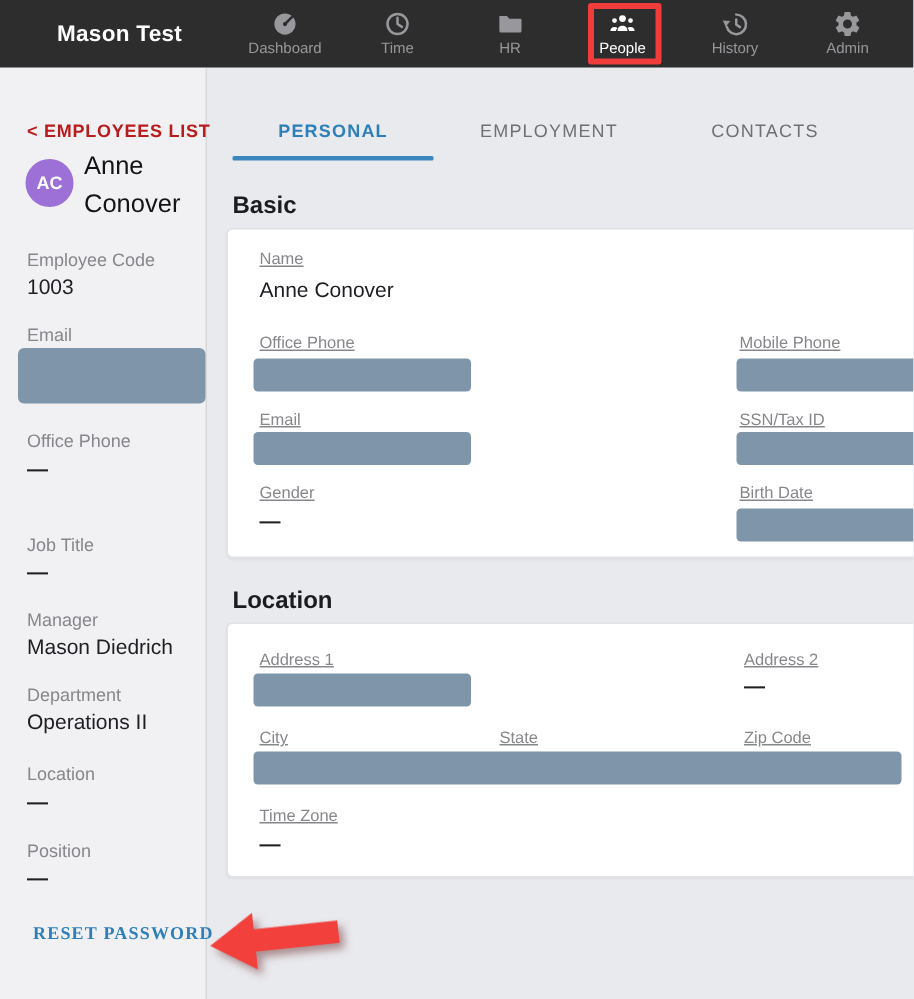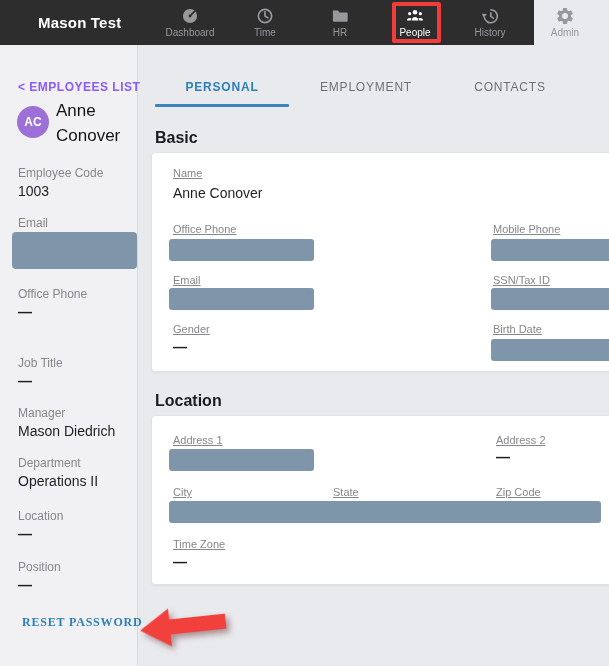--- a/index.html
+++ b/index.html
@@ -1,34 +1,34 @@
 <!DOCTYPE html>
 <html><head>
 <meta charset="utf-8">
 <style>
   * { margin:0; padding:0; box-sizing:border-box; }
   html,body { width:609px; height:666px; overflow:hidden; background:#e9eaee;
               font-family:"Liberation Sans", sans-serif; position:relative; }
 
   
-  .navbar { position:absolute; left:0; top:0; width:534px; height:45px; background:#2d2d2d; z-index:5; }
+  .navbar { position:absolute; left:0; top:0; width:609px; height:45px; background:#2d2d2d; z-index:5; }
   .app-title { position:absolute; left:38px; top:0; height:45px; line-height:45px;
                color:#ffffff; font-size:15px; font-weight:bold; letter-spacing:.2px; }
   .nav-item { position:absolute; top:0; width:70px; height:45px; text-align:center;
               color:#98989c; cursor:pointer; }
   .nav-item .nicon { display:block; margin:6px auto 0; width:20px; height:20px; }
   .nav-item .nlabel { display:block; font-size:10px; margin-top:1px; }
   .nav-item.active { color:#ffffff; }
   .annotation-box { position:absolute; left:392px; top:2px; width:49px; height:41px;
                     border:4px solid #f13c3c; border-radius:2px; z-index:9; pointer-events:none; }
 
   
   .sidebar { position:absolute; left:0; top:45px; width:138px; height:621px;
              background:#f1f1f4; border-right:1px solid #d8d8db; z-index:2; }
-  .back-link { position:absolute; left:18px; top:35px; color:#8b5cf6; font-size:12px;
+  .back-link { position:absolute; left:18px; top:35px; color:#b91c1c; font-size:12px;
                font-weight:bold; letter-spacing:.5px; cursor:pointer; white-space:nowrap; }
   .avatar { position:absolute; left:17px; top:61px; width:32px; height:32px; border-radius:50%;
             background:#9c70d6; color:#fff; font-size:12px; font-weight:bold;
             display:flex; align-items:center; justify-content:center; }
   .emp-name { position:absolute; left:56px; top:53px; width:78px; font-size:17px; font-weight:500;
               color:#141417; line-height:25px; }
   .sfield { position:absolute; left:18px; }
   .flabel { font-size:12px; color:#87878b; white-space:nowrap; }
   .fvalue { font-size:14px; color:#1f1f23; white-space:nowrap; margin-top:3px; }
   .dash   { font-weight:bold; }

